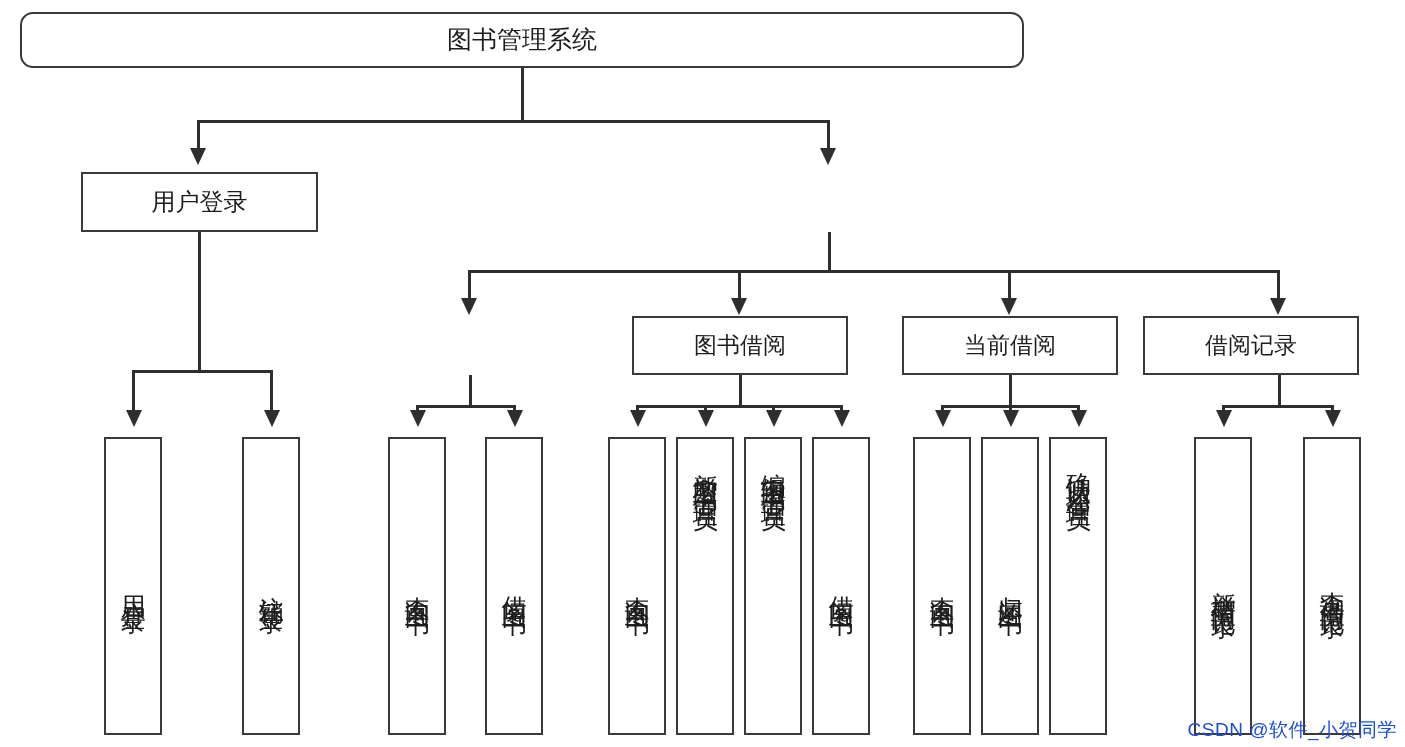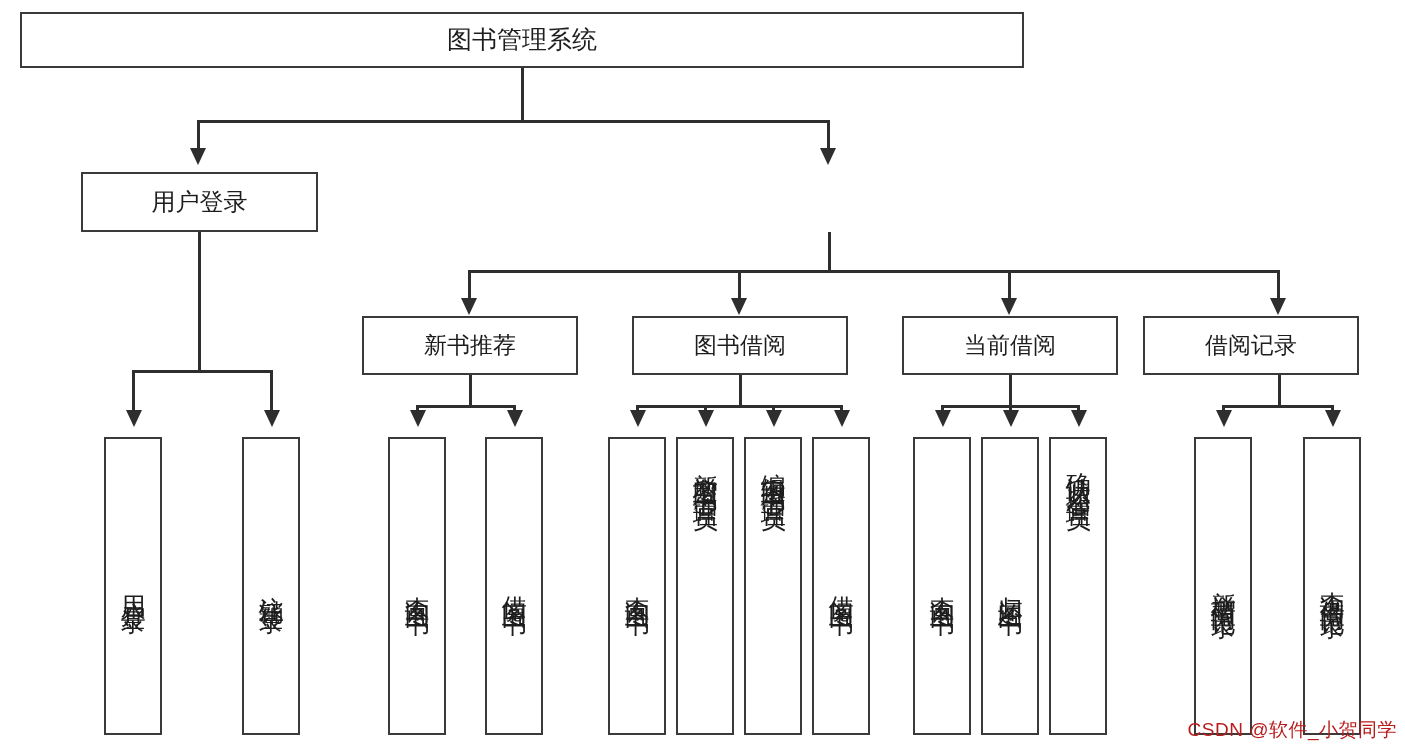--- a/index.html
+++ b/index.html
@@ -62,32 +62,32 @@
     border-right: 8px solid transparent;
     border-top: 17px solid #2e2e2e;
   }
 
   
   #watermark {
     position: absolute;
     right: 8px;
     bottom: 4px;
     font-size: 19px;
-    color: #b91c1c;
+    color: #1d4ed8;
     letter-spacing: 0.5px;
     white-space: nowrap;
     pointer-events: none;
   }
 </style>
 </head>
 <body>
 
 <div id="canvas">
 
-  <div class="node node-root" style="left:20px; top:12px; width:1004px; height:56px;">图书管理系统</div>
+  <div class="node node-root" style="left:20px; top:12px; width:1004px; height:56px;border-radius:13px;">图书管理系统</div>
 
   <div class="vline" style="left:521px; top:68px; width:3px; height:54px;"></div>
 
   <div class="hline" style="left:197px; top:120px; width:632px;"></div>
 
   <div class="vline" style="left:197px; top:120px; width:3px; height:30px;"></div>
   <div class="arrow" style="left:190px; top:148px;"></div>
 
   <div class="vline" style="left:827px; top:120px; width:3px; height:30px;"></div>
   <div class="arrow" style="left:820px; top:148px;"></div>
@@ -110,21 +110,20 @@
 
   <div class="vline" style="left:738px; top:270px; width:3px; height:30px;"></div>
   <div class="arrow" style="left:731px; top:298px;"></div>
 
   <div class="vline" style="left:1008px; top:270px; width:3px; height:30px;"></div>
   <div class="arrow" style="left:1001px; top:298px;"></div>
 
   <div class="vline" style="left:1277px; top:270px; width:3px; height:30px;"></div>
   <div class="arrow" style="left:1270px; top:298px;"></div>
 
-  <div class="node node-lvl3" style="left:362px; top:316px; width:216px; height:59px;">新书推荐</div>
 
   <div class="node node-lvl3" style="left:902px; top:316px; width:216px; height:59px;">当前借阅</div>
 
   <div class="node node-lvl3" style="left:632px; top:316px; width:216px; height:59px;">图书借阅</div>
 
   <div class="node node-lvl3" style="left:1143px; top:316px; width:216px; height:59px;">借阅记录</div>
 
   <div class="vline" style="left:469px; top:375px; width:3px; height:32px;"></div>
   <div class="hline" style="left:416px; top:405px; width:99px;"></div>
   <div class="vline" style="left:416px; top:405px; width:3px; height:12px;"></div>

